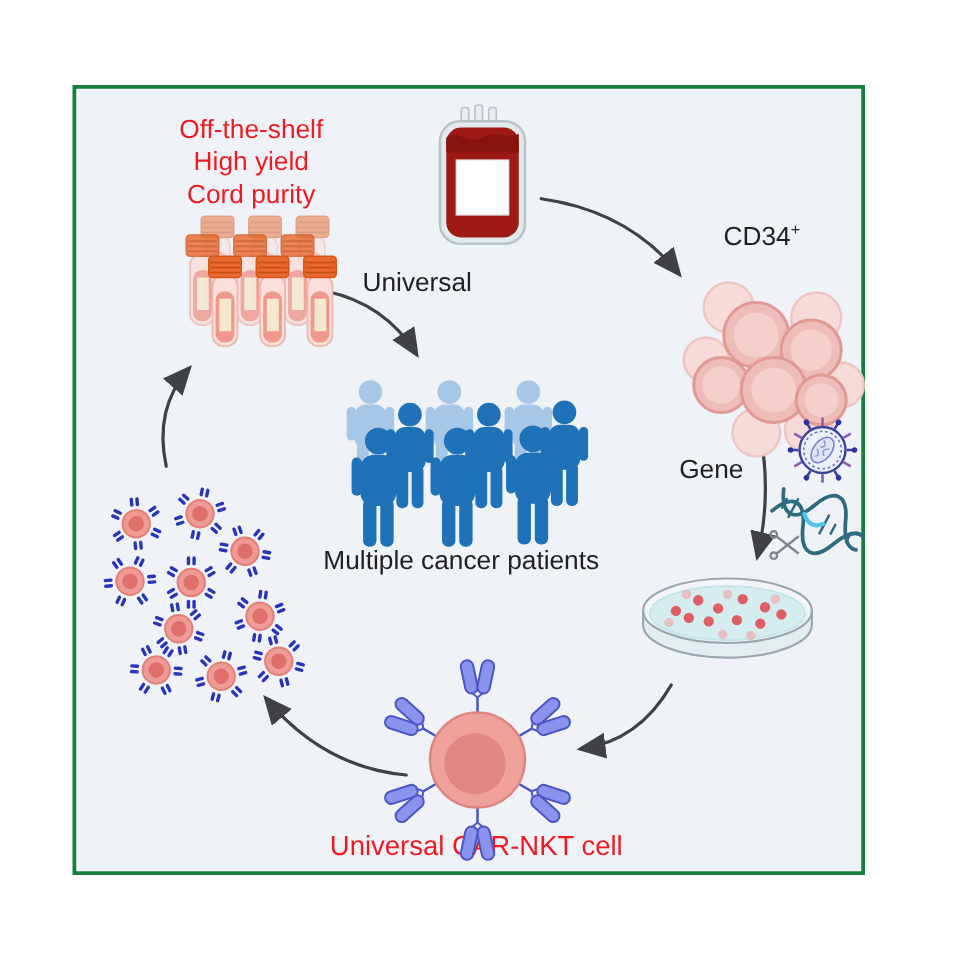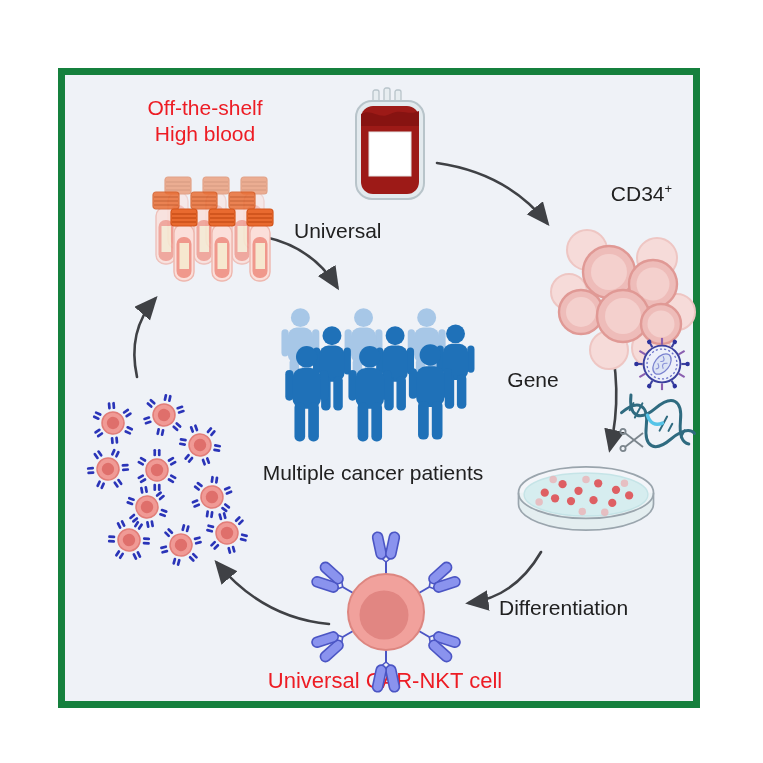--- a/index.html
+++ b/index.html
@@ -1,19 +1,19 @@
 <!DOCTYPE html>
 <html><head>
 <meta charset="utf-8">
 <style>
   html,body{margin:0;padding:0;background:#ffffff;width:763px;height:763px;
     font-family:"Liberation Sans",sans-serif;-webkit-font-smoothing:antialiased;}
   #stage{position:relative;width:763px;height:763px;background:#ffffff;overflow:hidden;}
   #panel{position:absolute;left:58px;top:68px;width:628px;height:626px;
-    background:#eff2f7;border:7px solid #15803d;}
+    background:#eff2f7;border:3px solid #15803d;}
   .abs{position:absolute;}
   .label{color:#212121;font-size:21px;line-height:26px;white-space:nowrap;}
   .label.center{text-align:center;white-space:normal;}
   .red{color:#ed1c24;font-weight:500;}
   sup{font-size:13px;vertical-align:super;line-height:0;}
   svg{display:block;overflow:visible;}
 </style>
 </head>
 <body>
 
@@ -31,37 +31,37 @@
         <path d="M 542 252 Q 559 314 545 374" marker-end="url(#ah)"></path>
         <path d="M 476 477 Q 450 522 404 528" marker-end="url(#ah)"></path>
         <path d="M 264 549 Q 198 543 152 488" marker-end="url(#ah)"></path>
         <path d="M 72 302 Q 62 256 90 224" marker-end="url(#ah)"></path>
         <path d="M 200 162 Q 247 172 272 212" marker-end="url(#ah)"></path>
       </g>
     </svg>
 
     <div class="abs label red center" style="left:38px;top:20px;width:204px;">
       <div>Off-the-shelf</div>
-      <div>High blood</div>
+      <div>High yield</div>
+      <div>Cord purity</div>
     </div>
 
 
     <div class="abs label" style="left:229px;top:143px;">Universal</div>
 
-    <div class="abs label center" style="left:524px;top:106px;width:105px;">
+    <div class="abs label center" style="left:496px;top:106px;width:105px;">
       <div><span>CD34</span><sup>+</sup></div>
     </div>
 
-    <div class="abs label center" style="left:384px;top:292px;width:168px;">
+    <div class="abs label center" style="left:424px;top:292px;width:168px;">
       <div>Gene</div>
     </div>
 
-    <div class="abs label center" style="left:176px;top:385px;width:264px;">Multiple cancer patients</div>
-
-    <div class="abs label" style="left:434px;top:520px;">Differentiation</div>
+    <div class="abs label center" style="left:176px;top:365px;width:264px;">Multiple cancer patients</div>
+
 
 
     <div class="abs label red center" style="left:150px;top:593px;width:340px;font-size:22px;">Universal CAR-NKT cell</div>
 
     <svg class="abs" style="left:284px;top:13px" width="82" height="114" viewBox="0 0 82 114">
       <rect x="24" y="2" width="6" height="14" rx="2" fill="#e7edf0" stroke="#b8c4ca" stroke-width="1.3"></rect>
       <rect x="35" y="0" width="6" height="16" rx="2" fill="#e7edf0" stroke="#b8c4ca" stroke-width="1.3"></rect>
       <rect x="46" y="2" width="6" height="14" rx="2" fill="#e7edf0" stroke="#b8c4ca" stroke-width="1.3"></rect>
       <rect x="7" y="13" width="68" height="98" rx="16" fill="#e3eaee" stroke="#b8c4ca" stroke-width="2"></rect>
       <rect x="12" y="18" width="58" height="88" rx="12" fill="#9d1a17"></rect>

